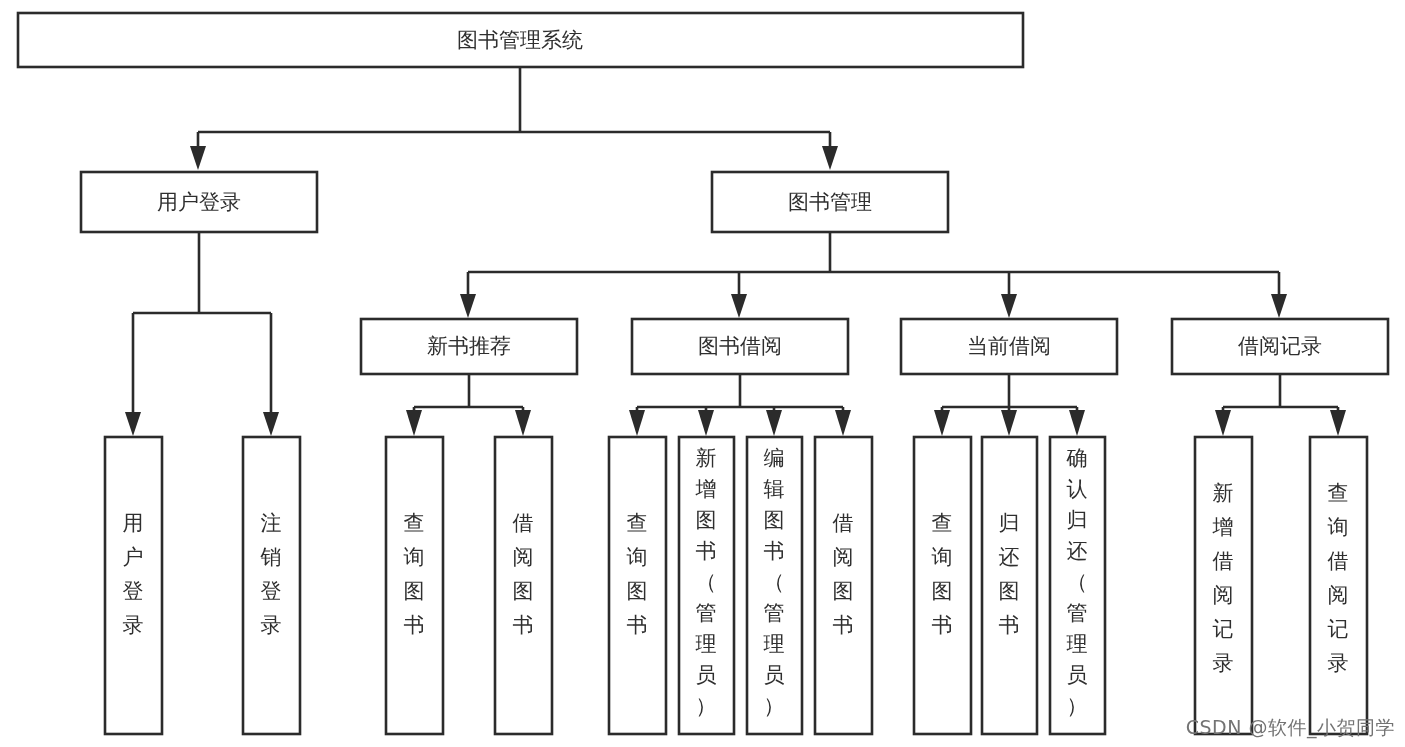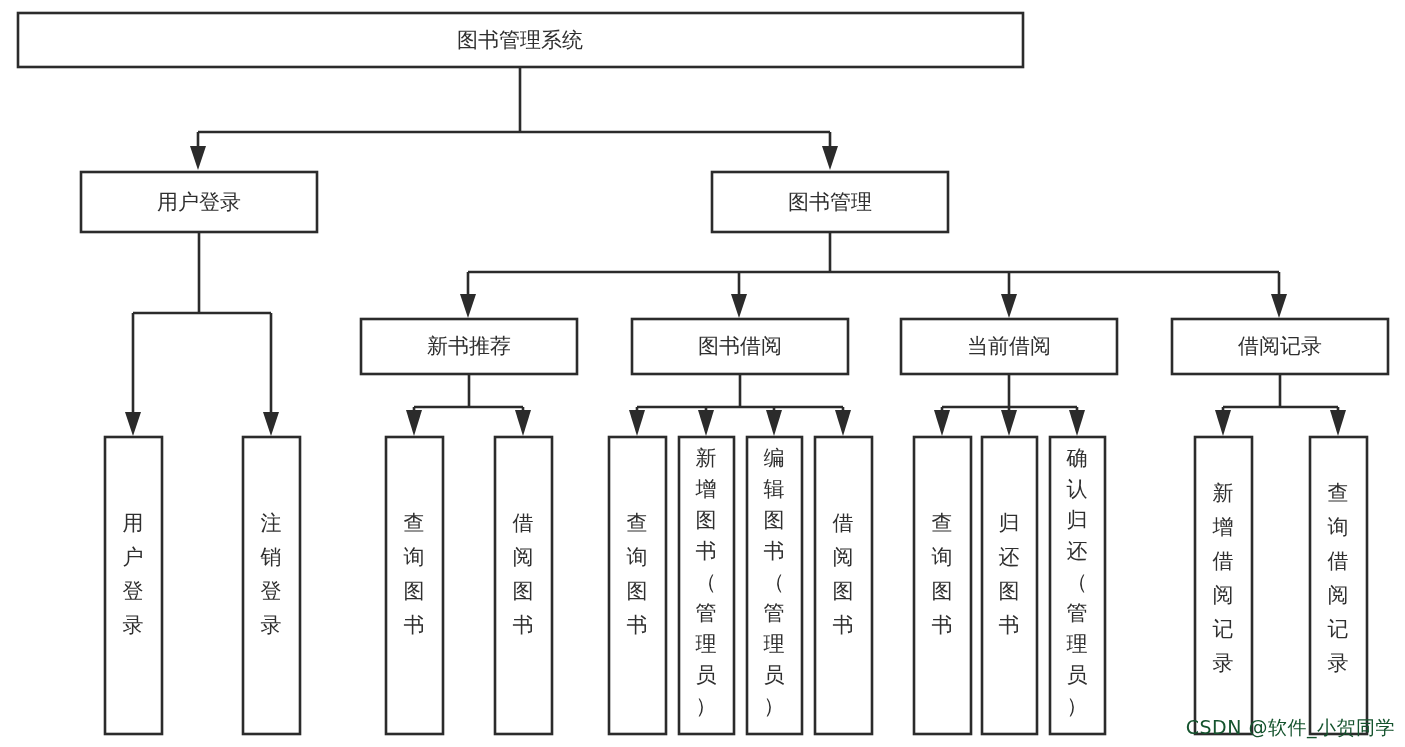--- a/index.html
+++ b/index.html
@@ -52,21 +52,21 @@
   .node-label-vert {
     fill: #2f2f2f;
     font-family: "DejaVu Sans", "Liberation Sans", sans-serif;
     font-size: 21px;
     text-anchor: middle;
   }
   .watermark-text {
     position: absolute;
     right: 10px;
     bottom: 6px;
-    color: #14532d;
+    color: #737373;
     font-family: "DejaVu Sans", "Liberation Sans", sans-serif;
     font-size: 19px;
     letter-spacing: 0.5px;
     white-space: nowrap;
     user-select: none;
   }
 </style>
 </head>
 <body>
 

